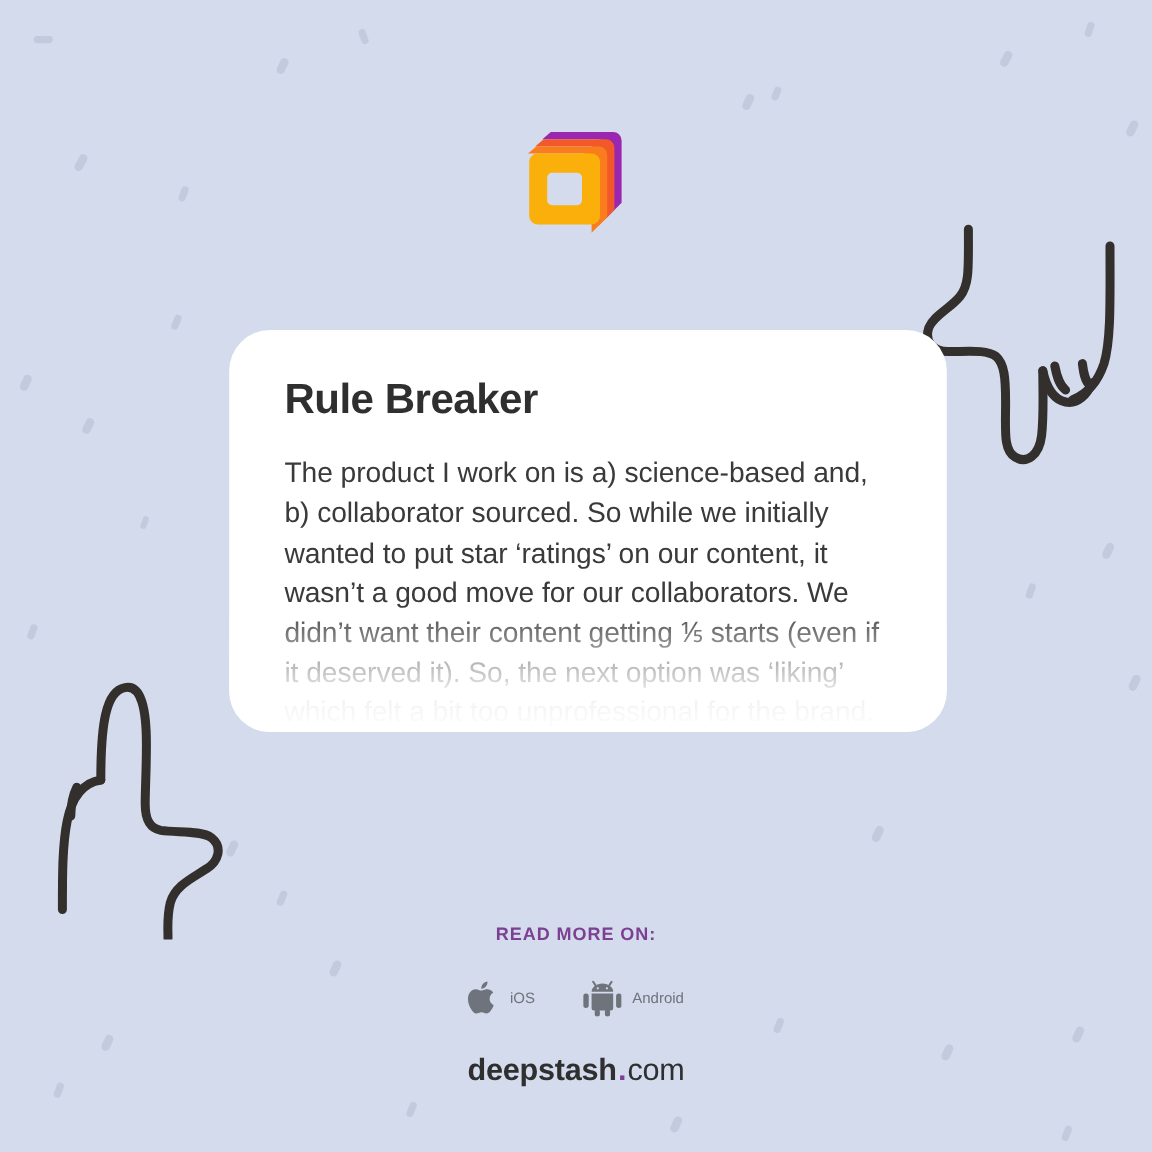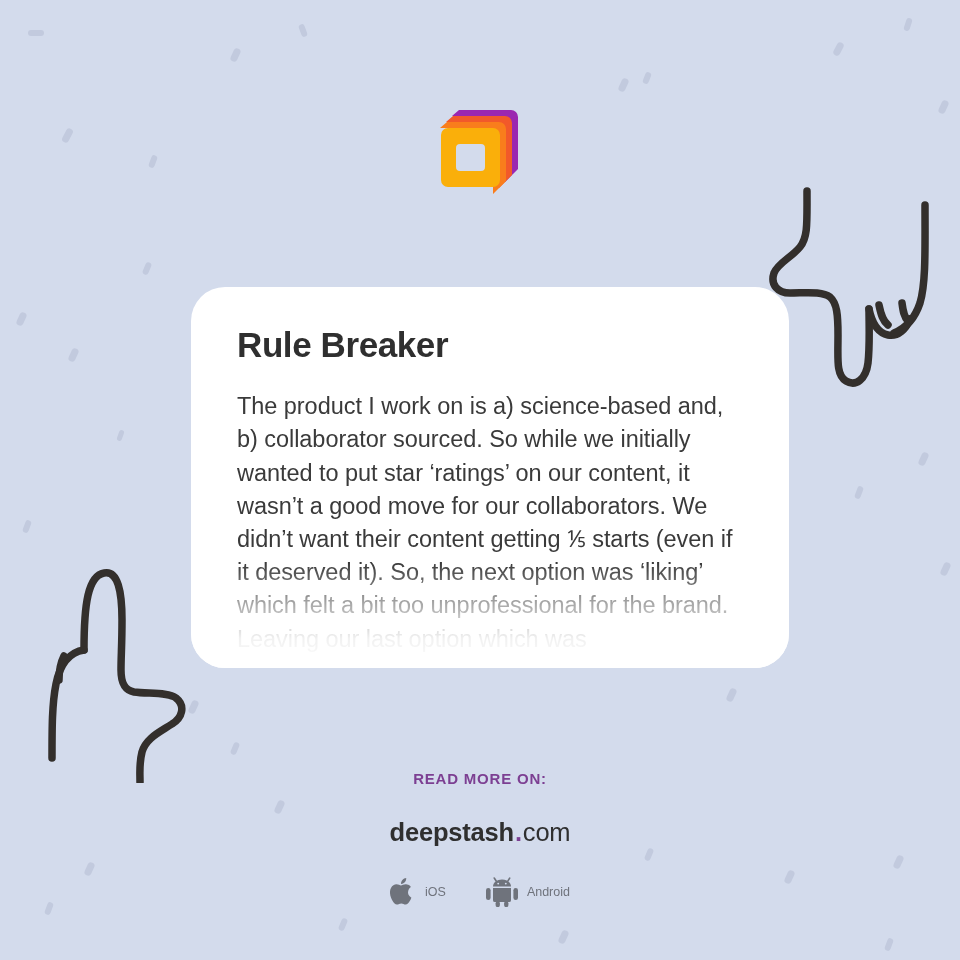--- a/index.html
+++ b/index.html
@@ -32,22 +32,22 @@
   #logo-wrap {
     position:absolute;
     left:0; right:0; top:100px;
     display:flex; justify-content:center;
   }
   #logo { width:92px; height:100px; }
 
   
   #card {
     position:absolute;
-    left:191px; top:287px;
-    width:598px; height:381px;
+    left:191px; top:275px;
+    width:598px; height:335px;
     background:#ffffff;
     border-radius:34px;
     overflow:hidden;
   }
   #card-inner { padding:38px 46px 0 46px; }
   #card-title {
     font-size:35px;
     font-weight:bold;
     color:#2f2f2f;
     letter-spacing:-0.4px;
@@ -168,26 +168,20 @@
     <div id="card-inner">
       <h1 id="card-title">Rule Breaker</h1>
       <p id="card-body">The product I work on is a) science-based and, b) collaborator sourced. So while we initially wanted to put star ‘ratings’ on our content, it wasn’t a good move for our collaborators. We didn’t want their content getting ⅕ starts (even if it deserved it). So, the next option was ‘liking’ which felt a bit too unprofessional for the brand. Leaving our last option which was</p>
     </div>
     <div id="card-fade"></div>
   </div>
 
   <div id="footer">
     <div id="read-more">READ MORE ON:</div>
 
-    <div id="brand">
-      <span id="brand-name">deepstash</span>
-      <span id="brand-dot">.</span>
-      <span id="brand-tld">com</span>
-    </div>
-
     <div id="stores">
       <div class="store">
         <svg class="store-icon" width="26" height="31" viewBox="0 0 26 31" xmlns="http://www.w3.org/2000/svg">
           <path fill="#6f737c" d="M18.1 16.1c0-3.4 2.8-5 2.9-5.1-1.6-2.3-4-2.6-4.9-2.7-2.1-.2-4.1 1.2-5.1 1.2-1.1 0-2.7-1.2-4.4-1.2-2.3 0-4.4 1.3-5.5 3.4-2.4 4.1-.6 10.2 1.7 13.5 1.1 1.6 2.4 3.5 4.2 3.4 1.7-.07 2.3-1.1 4.3-1.1s2.6 1.1 4.3 1.06c1.8-.03 2.9-1.6 4-3.3 1.3-1.9 1.8-3.7 1.8-3.8-.04-.02-3.4-1.3-3.4-5.2z"></path>
           <path fill="#6f737c" d="M14.9 6.1c.9-1.1 1.5-2.6 1.3-4.1-1.3.05-2.9.87-3.8 1.96-.8.96-1.5 2.5-1.3 3.97 1.5.11 3-.74 3.8-1.83z"></path>
         </svg>
         <span class="store-label">iOS</span>
       </div>
 
       <div class="store">
@@ -201,15 +195,21 @@
             <path d="M7 9.4C7 5.6 11 2.5 16 2.5s9 3.1 9 6.9z"></path>
             <rect x="8.4" y="0" width="1.7" height="5.2" rx="0.85" transform="rotate(-32 9.2 2.6)"></rect>
             <rect x="21.9" y="0" width="1.7" height="5.2" rx="0.85" transform="rotate(32 22.7 2.6)"></rect>
           </g>
           <circle cx="12.2" cy="6.6" r="0.95" fill="#d3dbec"></circle>
           <circle cx="19.8" cy="6.6" r="0.95" fill="#d3dbec"></circle>
         </svg>
         <span class="store-label">Android</span>
       </div>
     </div>
+
+    <div id="brand">
+      <span id="brand-name">deepstash</span>
+      <span id="brand-dot">.</span>
+      <span id="brand-tld">com</span>
+    </div>
   </div>
 
 </div>
 
 </body></html>

